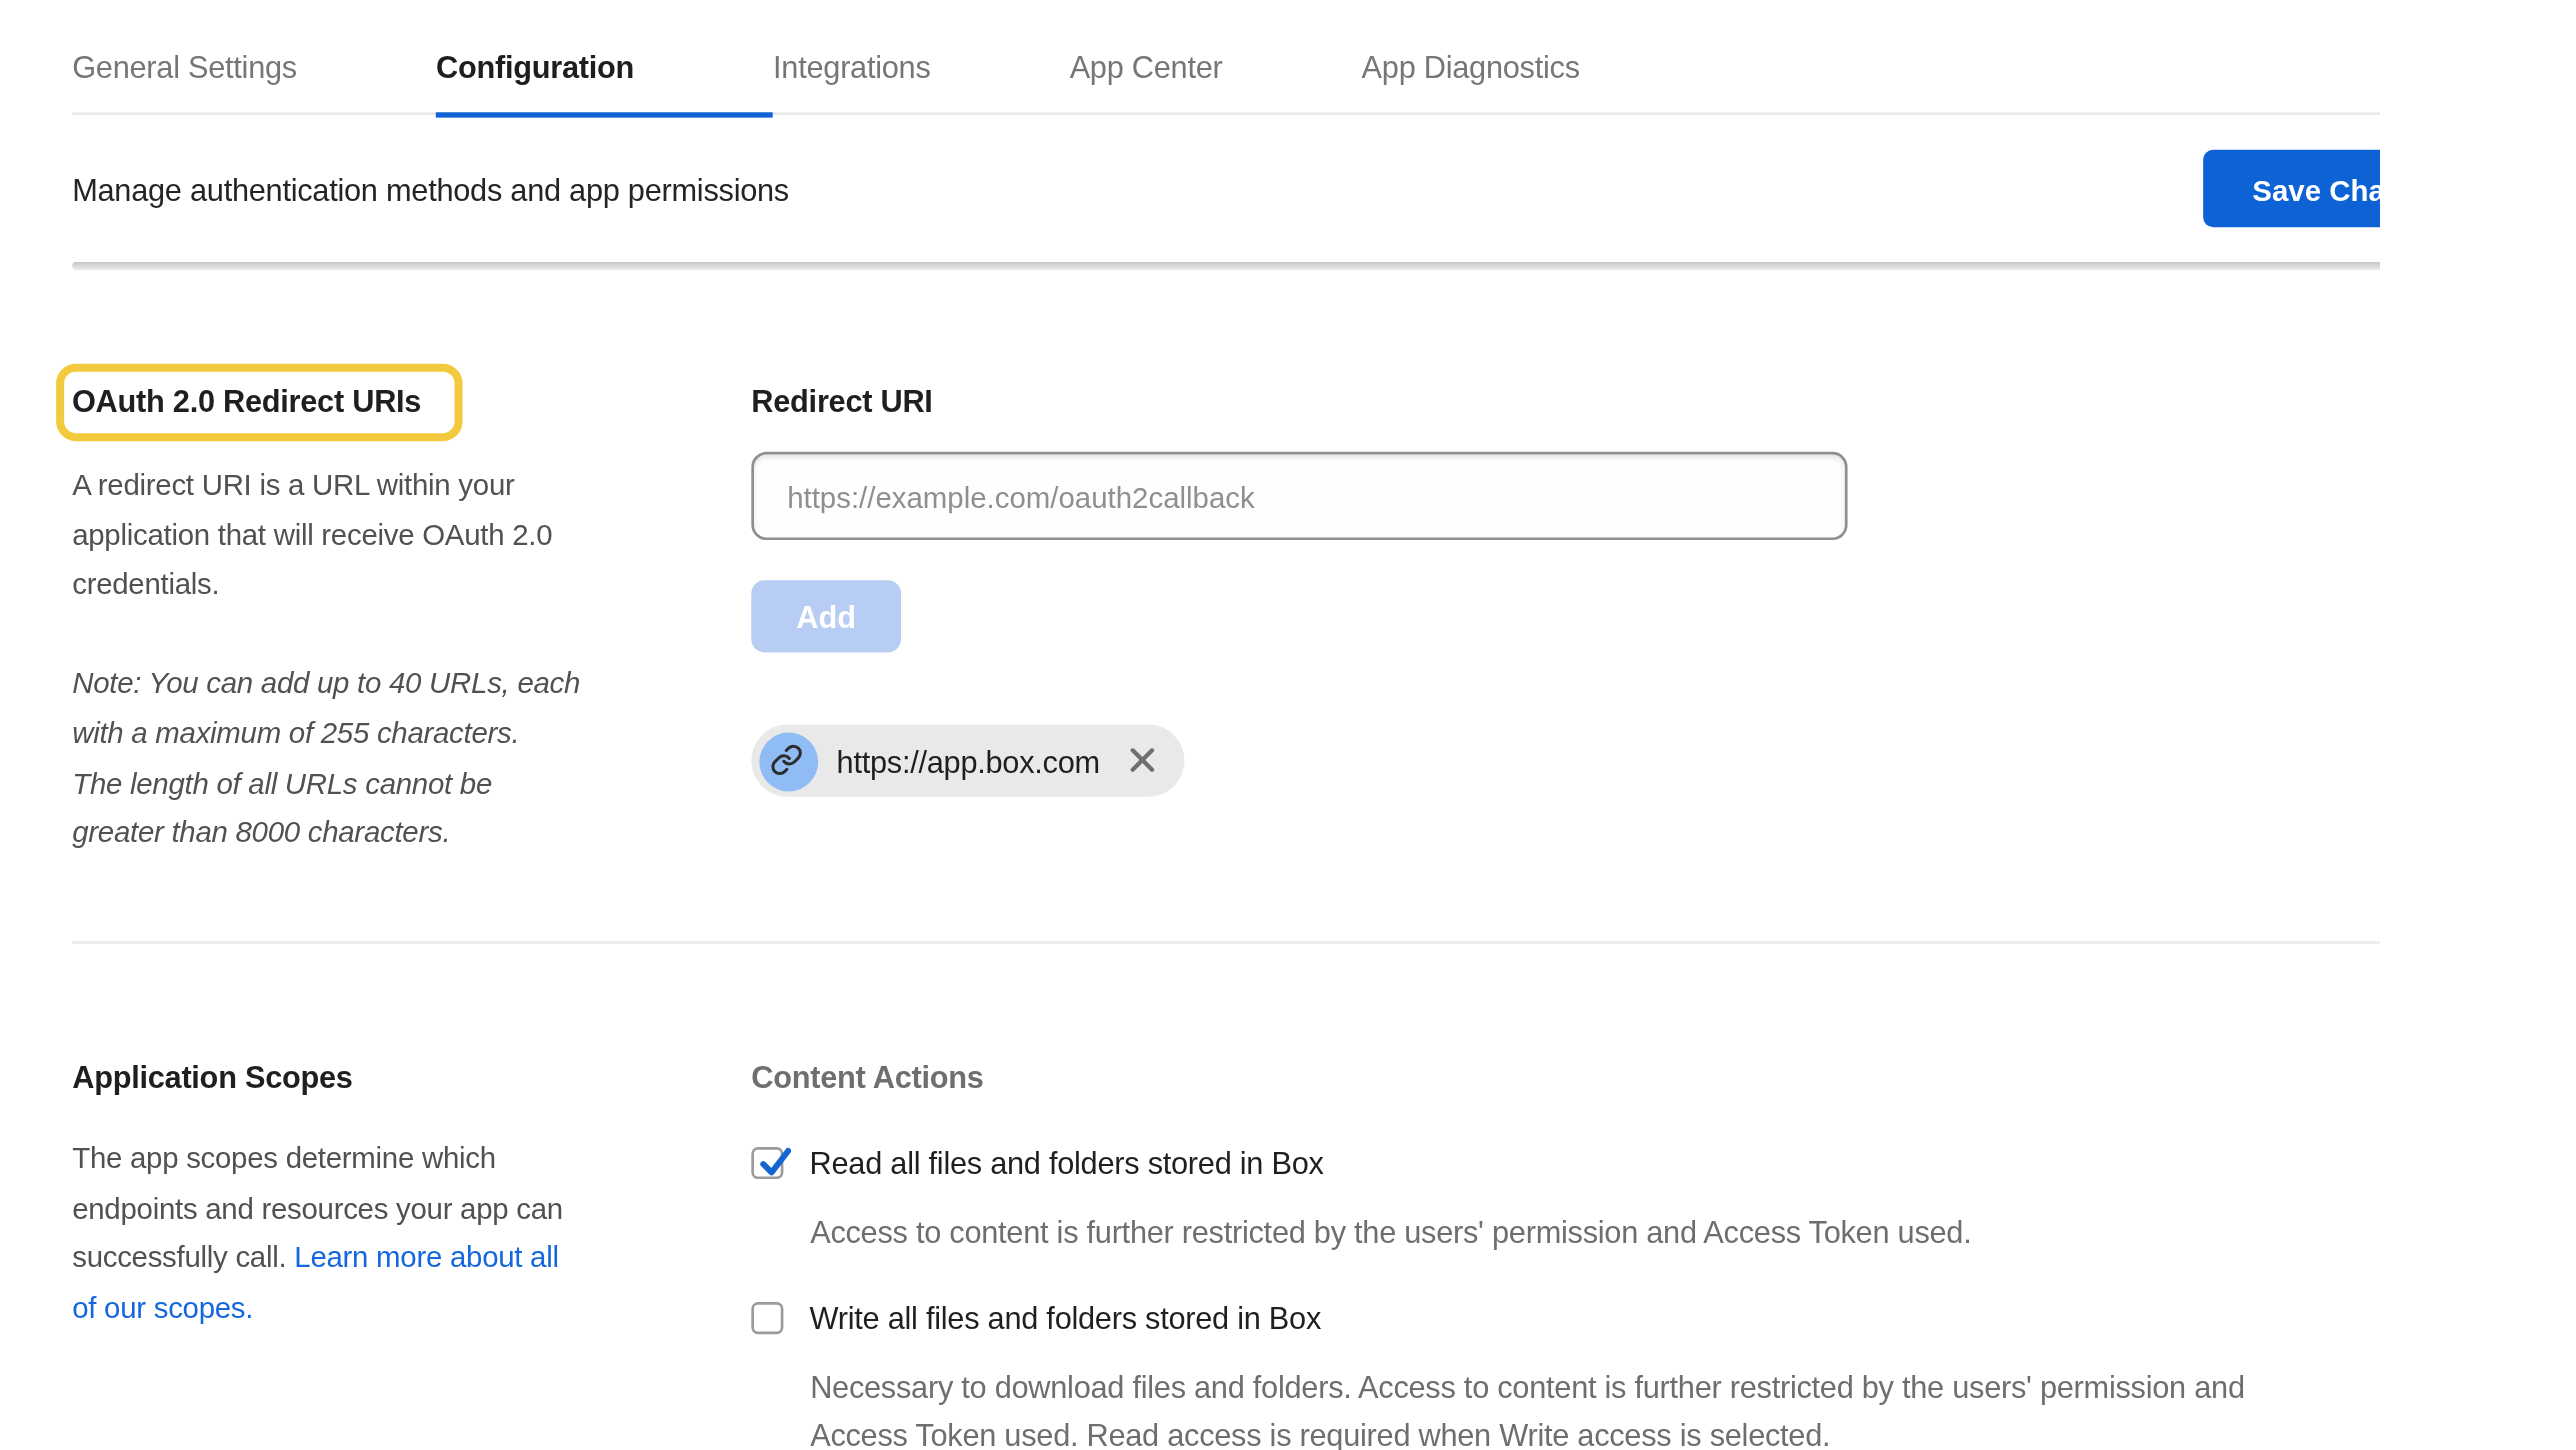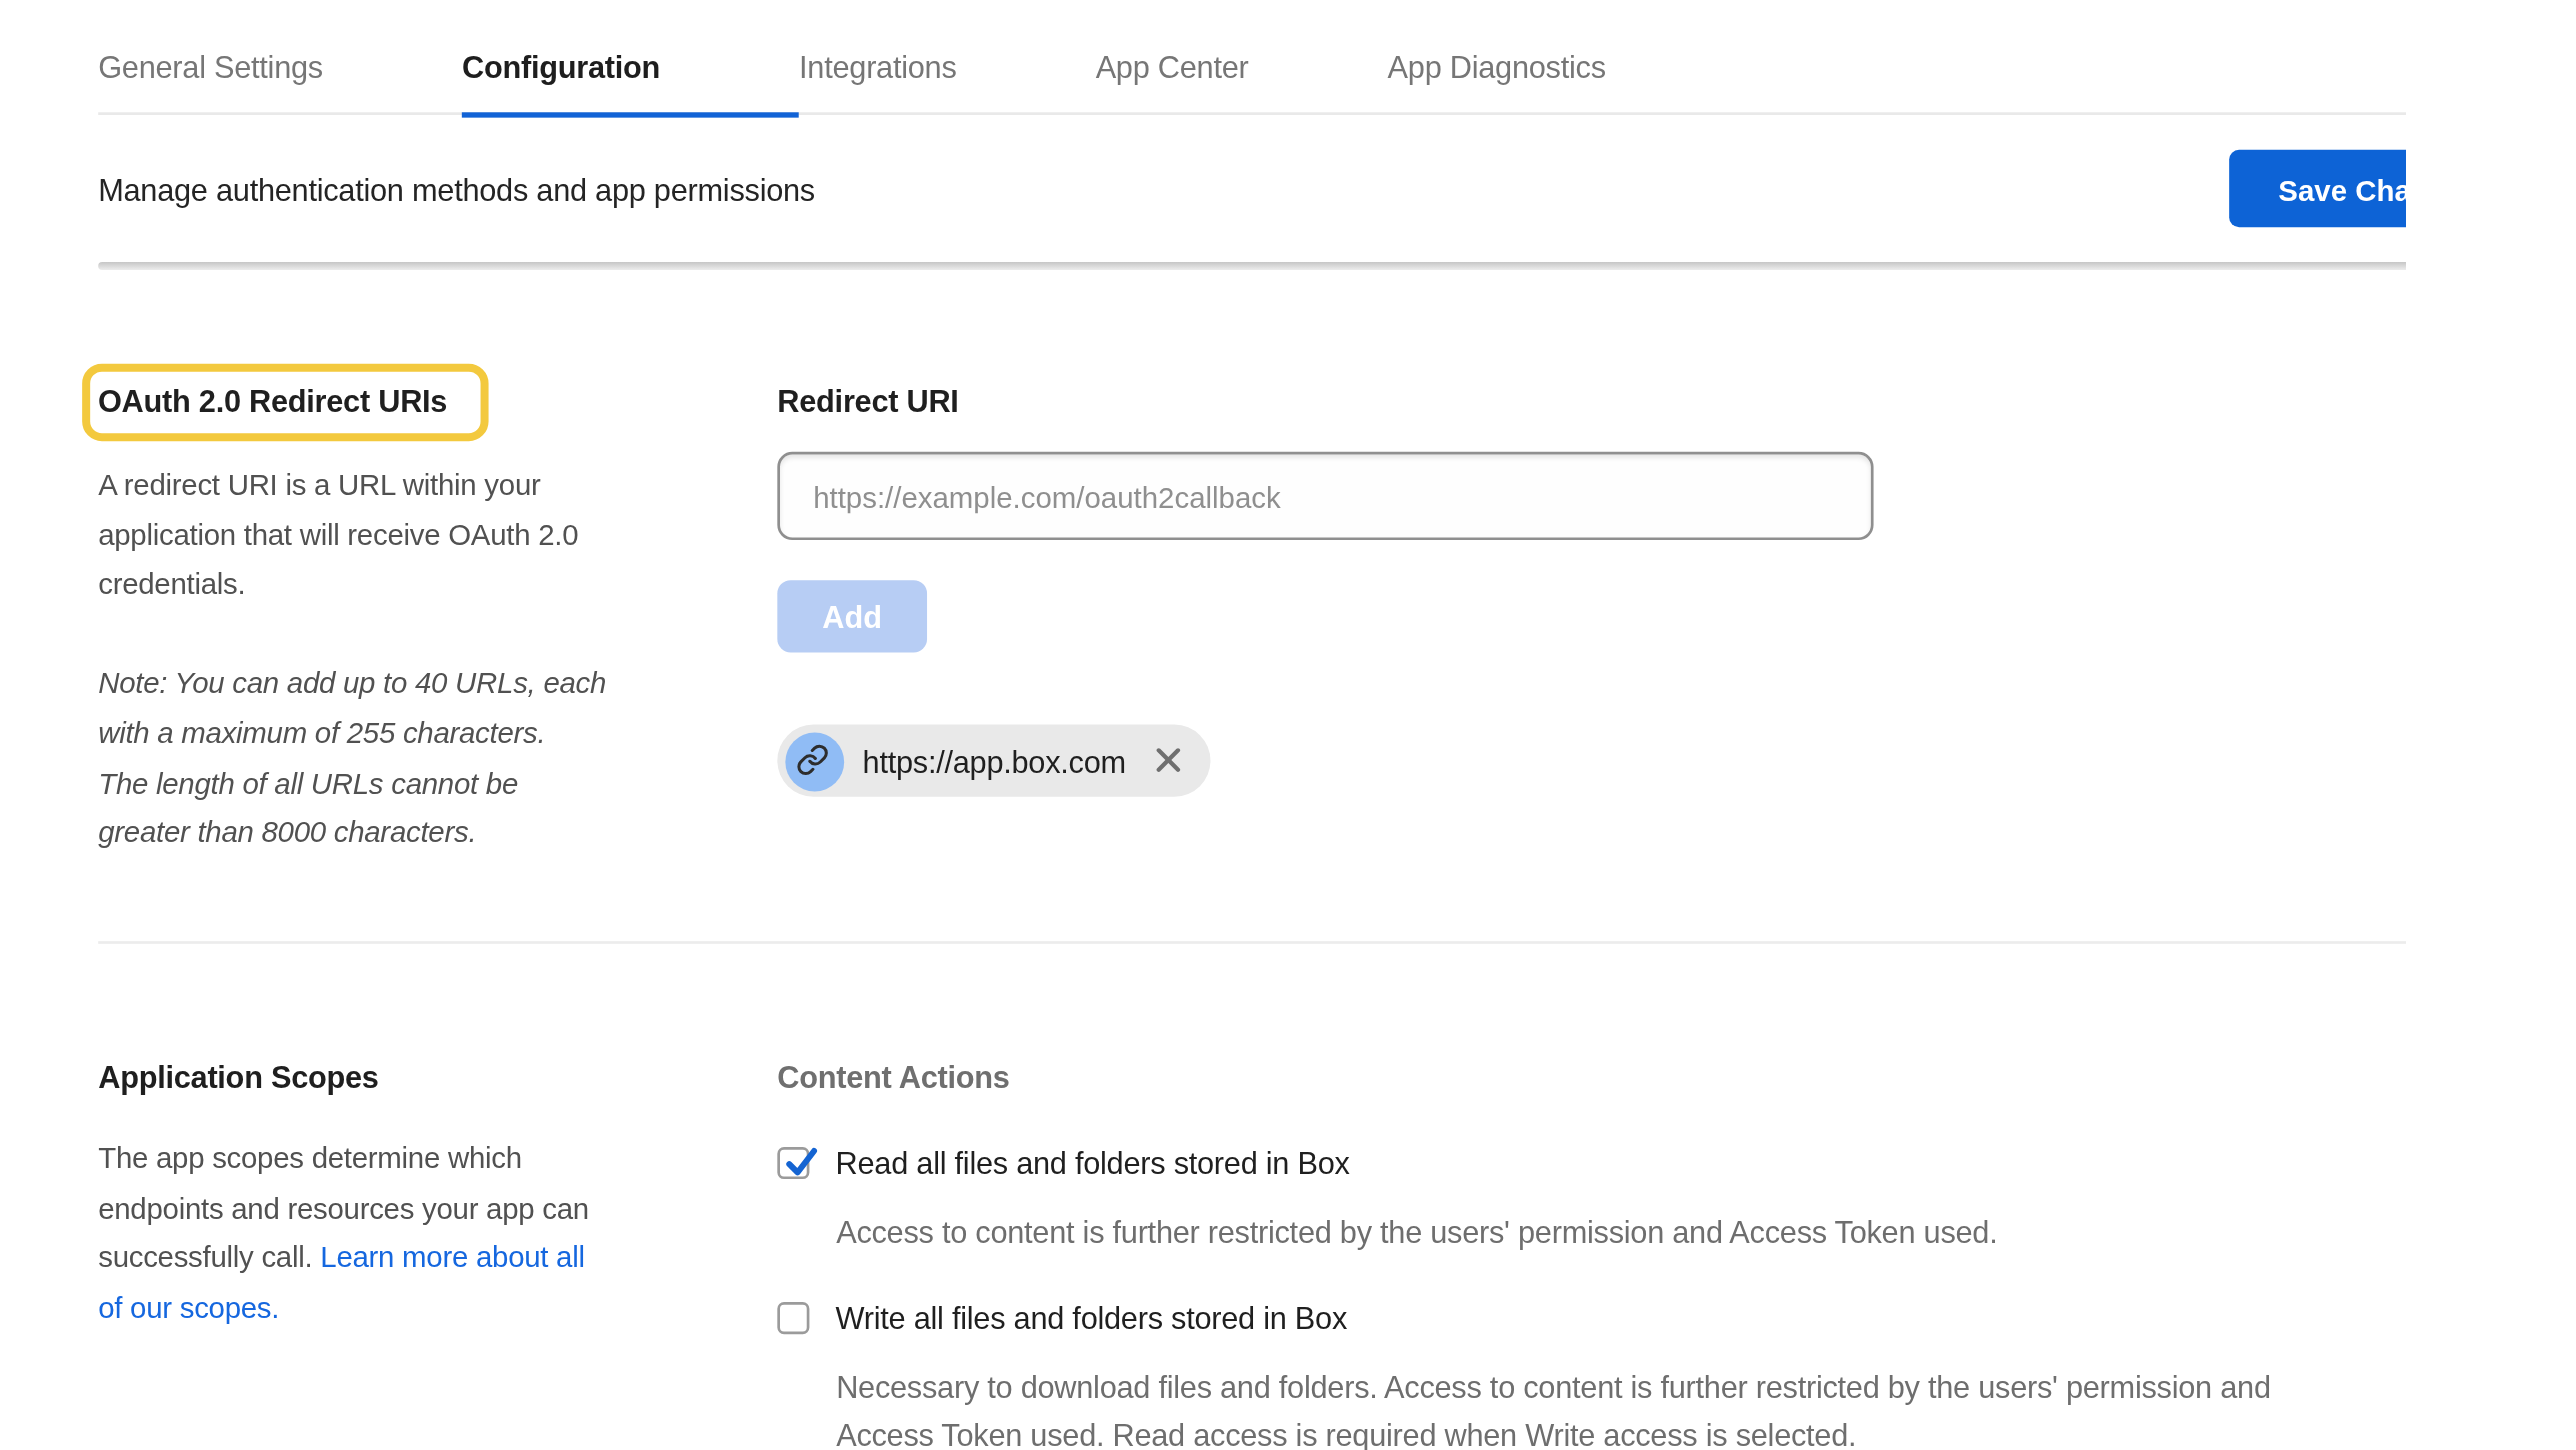--- a/index.html
+++ b/index.html
@@ -1,17 +1,17 @@
 <!DOCTYPE html>
 <html style="font-size:10px"><head>
 <meta charset="utf-8">
 <style>
   html,body { margin:0; padding:0; background:#fff; }
   body { font-family:"Liberation Sans", sans-serif; -webkit-font-smoothing:antialiased; }
-  #stage { width:2380px; height:1451px; overflow:hidden; background:#fff; position:relative;margin-left:26px; }
+  #stage { width:2380px; height:1451px; overflow:hidden; background:#fff; position:relative; }
   #viewport { width:963px; height:542px; transform:scale(2.67375); transform-origin:0 0;
               background:#fff; position:relative; font-size:11px; color:#222; letter-spacing:-0.1px; }
 
   
   .tabs { display:flex; margin:0 27px; padding-top:18.6px; border-bottom:1.2px solid #e9e9e9; }
   .tab { padding:0 52px 10px 0; font-size:11.5px; color:#767676; line-height:13.6px; cursor:pointer; white-space:nowrap; }
   .tab.active { color:#1e1e1e; font-weight:700; border-bottom:2.5px solid #1263d6; margin-bottom:-1.9px; }
 
   
   .header-row { display:flex; justify-content:space-between; align-items:center; margin:0 27px; height:55px; }

